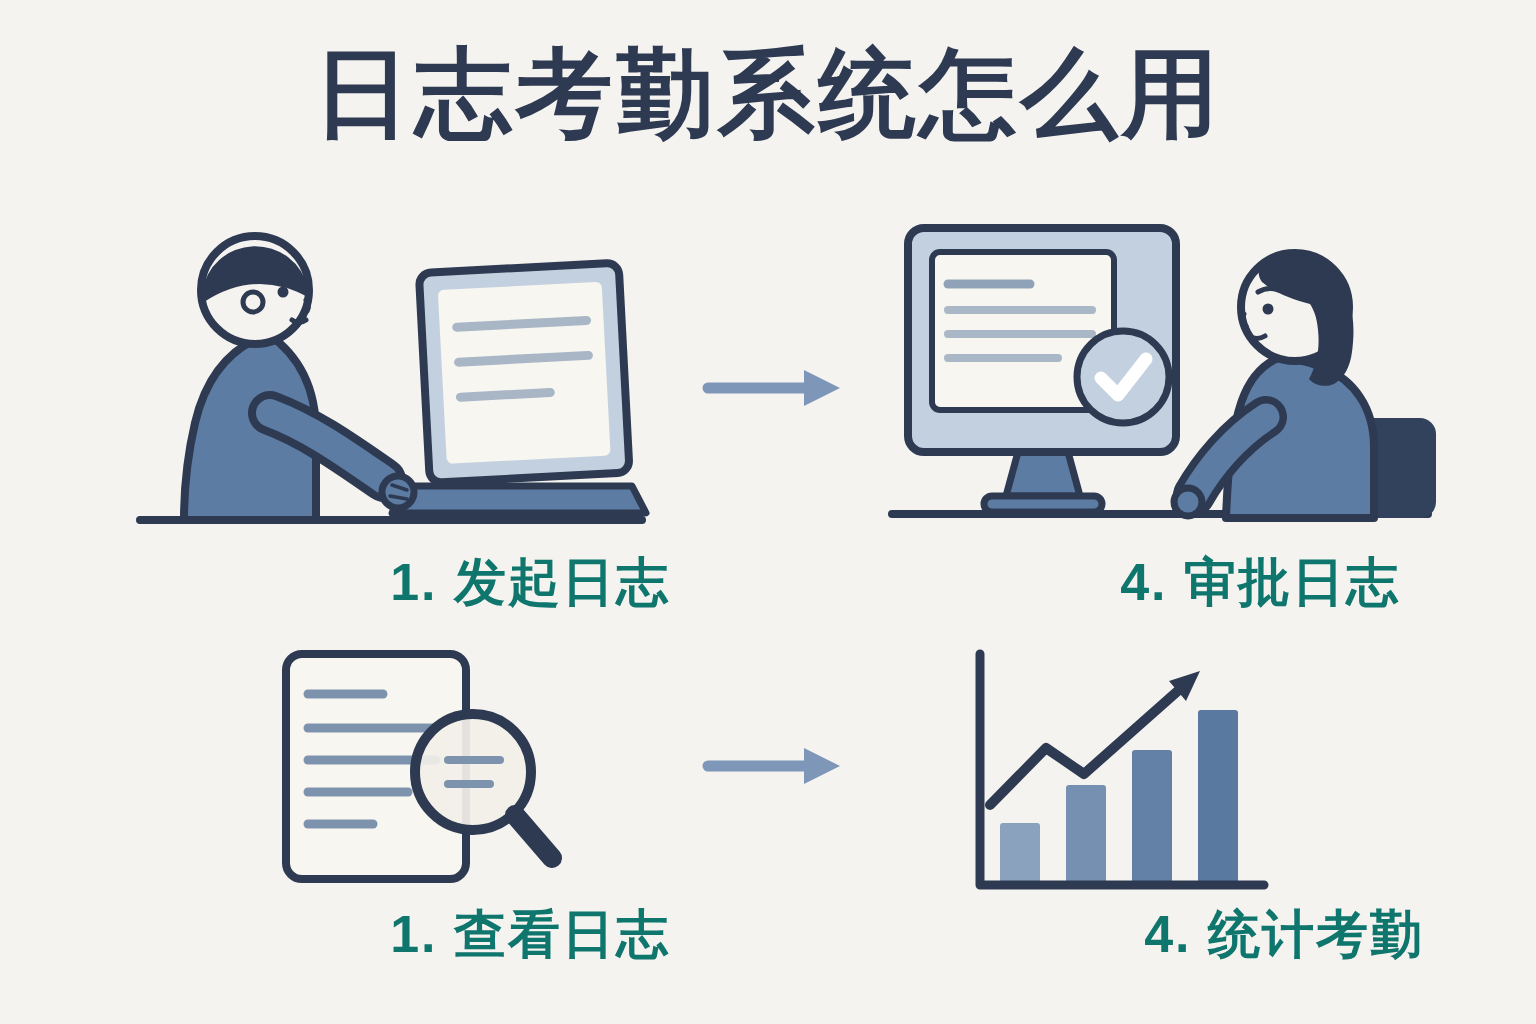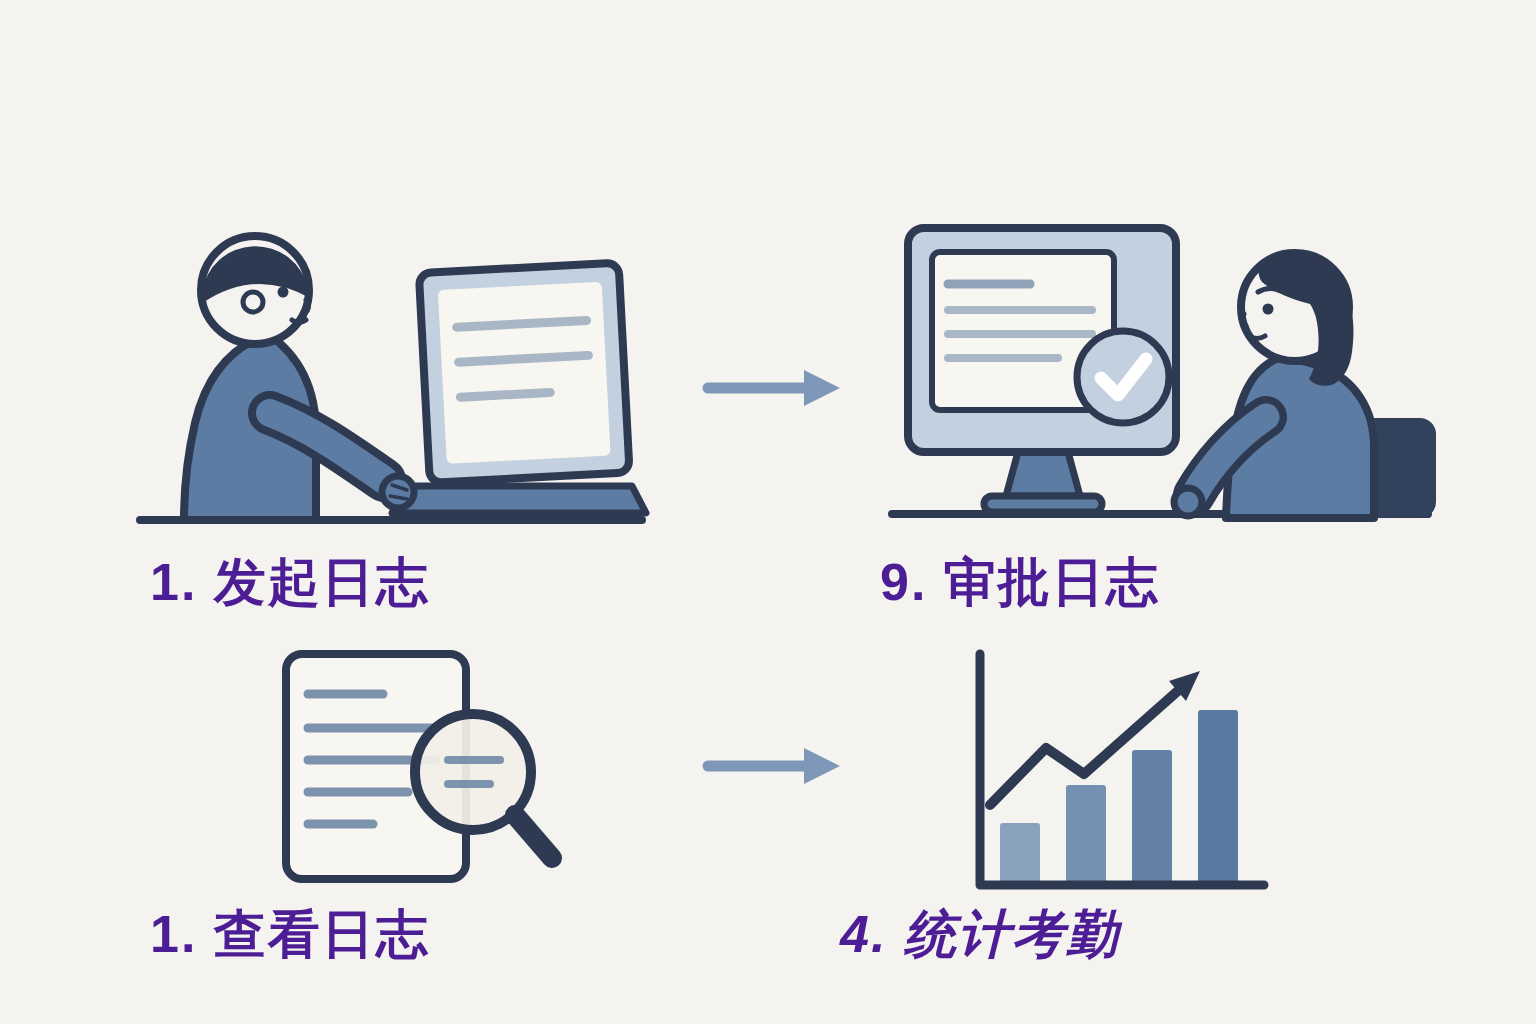--- a/index.html
+++ b/index.html
@@ -21,43 +21,44 @@
     text-align:center;
     font-size:97px;
     font-weight:800;
     letter-spacing:4px;
     color:#2e3a52;
   }
   .cell{position:absolute;}
   .step-label{
     position:absolute;
     width:520px;
-    text-align:left;
+    text-align:right;
     font-size:52px;
     font-weight:700;
-    color:#4c1d95;
+    color:#0f766e;
     letter-spacing:2px;
   }
   .pos-step1{left:120px;top:208px;width:540px;height:335px;}
   .pos-arrow1{left:698px;top:358px;width:150px;height:60px;}
   .pos-step2{left:880px;top:212px;width:560px;height:320px;}
   .pos-label1{left:150px;top:548px;}
   .pos-label2{left:880px;top:548px;}
   .pos-step3{left:268px;top:642px;width:310px;height:270px;}
   .pos-arrow2{left:698px;top:736px;width:150px;height:60px;}
   .pos-step4{left:948px;top:640px;width:330px;height:270px;}
   .pos-label3{left:150px;top:900px;}
-  .pos-label4{left:840px;top:900px;font-style:italic;}
+  .pos-label4{left:904px;top:900px;}
   svg{display:block;width:100%;height:100%;}
 </style>
 </head>
 <body>
 
 <div class="canvas">
 
+  <h1 class="title">日志考勤系统怎么用</h1>
 
   <div class="cell pos-step1">
     <svg viewBox="0 0 540 335">
 
       <g transform="rotate(-3 400 180)">
         <rect x="305" y="60" width="200" height="210" rx="12" fill="#c3d0df" stroke="#2e3a52" stroke-width="8"></rect>
         <rect x="323" y="78" width="164" height="174" rx="6" fill="#f8f6f1"></rect>
         <line x1="340" y1="116" x2="470" y2="116" stroke="#a9b6c6" stroke-width="9" stroke-linecap="round"></line>
         <line x1="340" y1="151" x2="470" y2="151" stroke="#a9b6c6" stroke-width="9" stroke-linecap="round"></line>
         <line x1="340" y1="186" x2="430" y2="186" stroke="#a9b6c6" stroke-width="9" stroke-linecap="round"></line>
@@ -132,21 +133,21 @@
                  C 379,66 378,61 379,57 Z" fill="#2e3a52"></path>
         <circle cx="388" cy="97" r="5.5" fill="#2e3a52"></circle>
         <path d="M 378,80 Q 388,74 398,78" fill="none" stroke="#2e3a52" stroke-width="5" stroke-linecap="round"></path>
         <path d="M 364,102 Q 360,110 366,114" fill="none" stroke="#2e3a52" stroke-width="5" stroke-linecap="round"></path>
         <path d="M 369,124 Q 377,129 385,124" fill="none" stroke="#2e3a52" stroke-width="5" stroke-linecap="round"></path>
       </g>
     </svg>
   </div>
 
   <div class="step-label pos-label1">1. 发起日志</div>
-  <div class="step-label pos-label2">9. 审批日志</div>
+  <div class="step-label pos-label2">4. 审批日志</div>
 
   <div class="cell pos-step3">
     <svg viewBox="0 0 310 270">
       <g>
         <rect x="18" y="12" width="180" height="225" rx="16" fill="#f8f6f1" stroke="#2e3a52" stroke-width="8"></rect>
         <line x1="40" y1="52" x2="115" y2="52" stroke="#7d93ad" stroke-width="9" stroke-linecap="round"></line>
         <line x1="40" y1="86" x2="168" y2="86" stroke="#7d93ad" stroke-width="9" stroke-linecap="round"></line>
         <line x1="40" y1="118" x2="168" y2="118" stroke="#7d93ad" stroke-width="9" stroke-linecap="round"></line>
         <line x1="40" y1="150" x2="140" y2="150" stroke="#7d93ad" stroke-width="9" stroke-linecap="round"></line>
         <line x1="40" y1="182" x2="105" y2="182" stroke="#7d93ad" stroke-width="9" stroke-linecap="round"></line>

